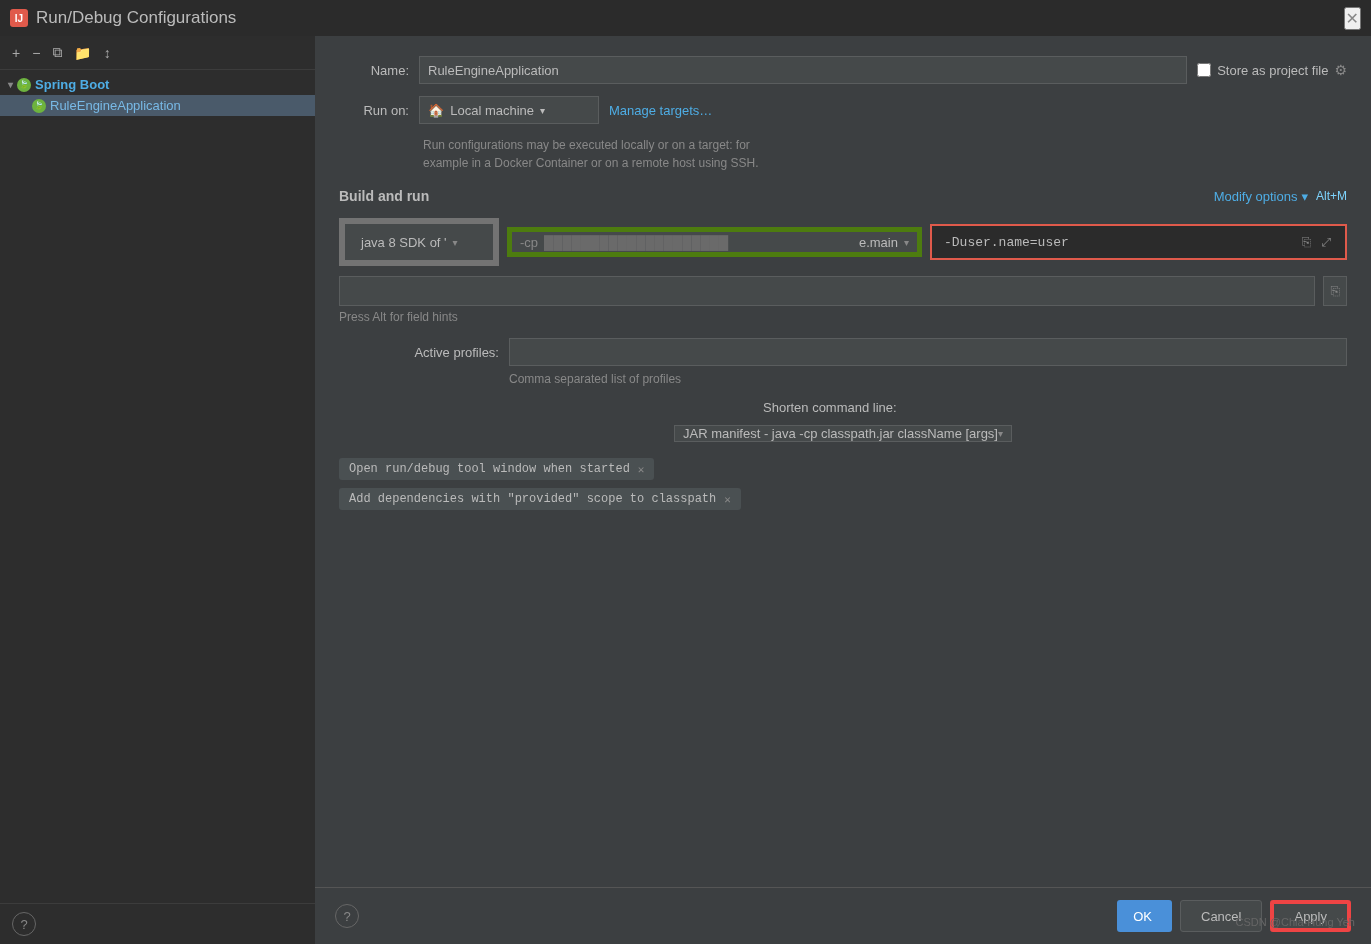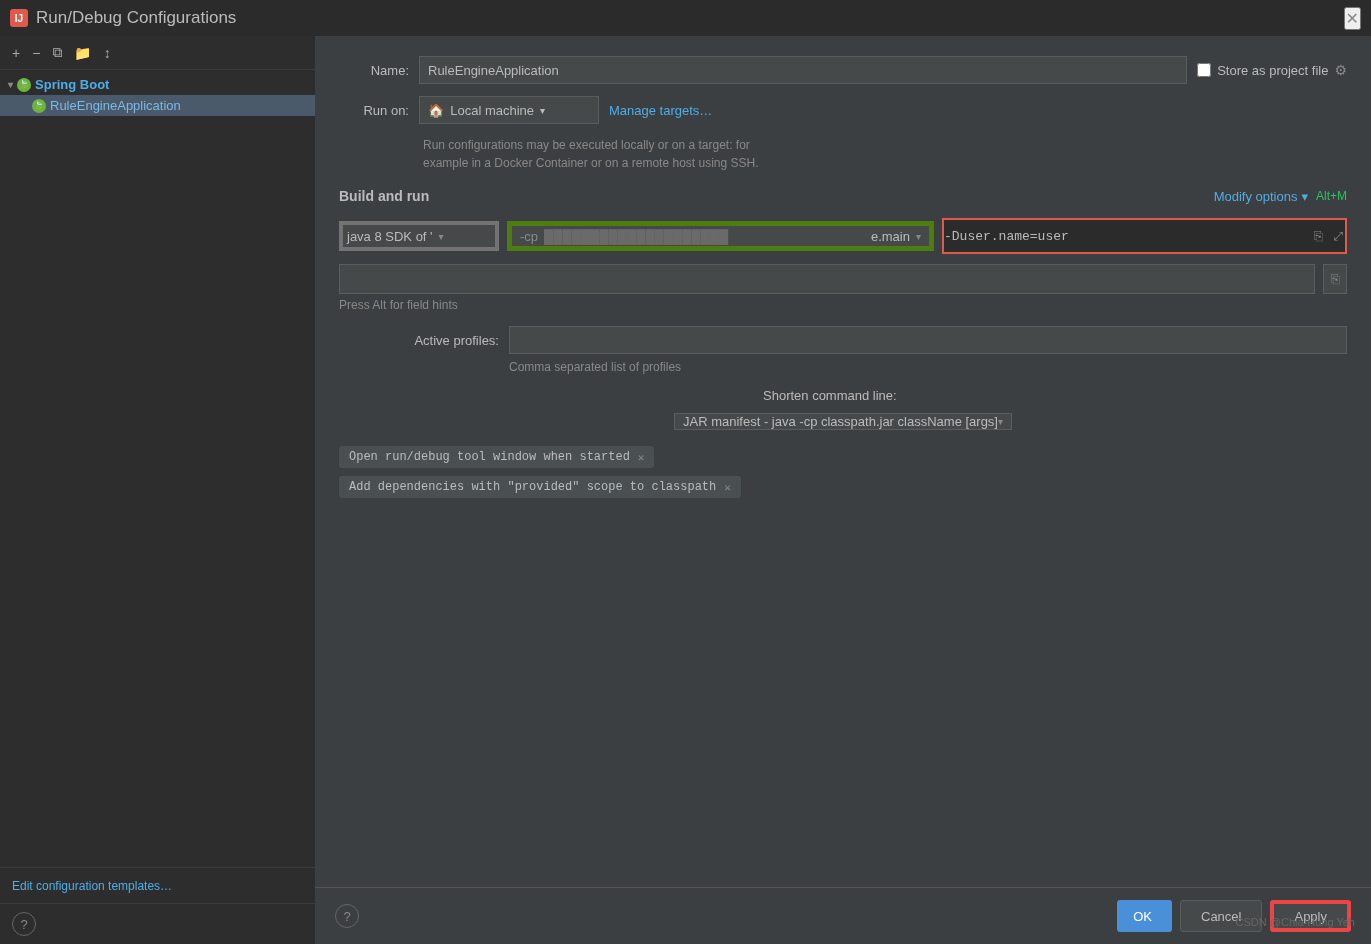--- a/index.html
+++ b/index.html
@@ -218,36 +218,36 @@
     .modify-options {
       color: #4eade5;
       cursor: pointer;
       font-size: 13px;
       display: flex;
       align-items: center;
       gap: 4px;
       padding-left: 30px;
     }
     .shortcut-hint {
-      color: #22c55e;
+      color: #7dd3fc;
       font-size: 12px;
     }
     .build-run-row {
       display: flex;
       align-items: center;
       gap: 8px;
       margin-bottom: 10px;
     }
     .java-dropdown {
       display: flex;
       align-items: center;
       background: #45494a;
-      border: 4px solid #737373;
-      height: 30px;
-      padding: 0 4px;
+      border: 6px solid #737373;
+      height: 48px;
+      padding: 0 16px;
       gap: 6px;
       cursor: pointer;
       min-width: 160px;
     }
     .cp-dropdown {
       flex: 1;
       display: flex;
       align-items: center;
       background: #45494a;
       border: 5px solid #4d7c0f;
@@ -256,21 +256,21 @@
       gap: 6px;
       cursor: pointer;
     }
     .vm-options-box {
       flex: 1;
       display: flex;
       align-items: center;
       background: #2b2b2b;
       border: 2px solid #e05a4b;
       height: 36px;
-      padding: 0 0;
+      padding: 0 12px;
       gap: 6px;
       min-width: 380px;
     }
     .vm-options-input {
       flex: 1;
       background: none;
       border: none;
       color: #bbb;
       font-size: 13px;
       outline: none;
@@ -455,23 +455,20 @@
         <div class="tree-item parent">
           <span class="tree-chevron">▾</span>
           <span class="spring-icon">🍃</span>
           <span>Spring Boot</span>
         </div>
         <div class="tree-item child">
           <span class="spring-icon">🍃</span>
           <span>RuleEngineApplication</span>
         </div>
       </div>
-      <div class="sidebar-footer">
-        <span class="edit-templates-link">Edit configuration templates…</span>
-      </div>
       <div class="sidebar-help">
         <div class="help-icon">?</div>
       </div>
     </div>
 
     <div style="flex:1; display:flex; flex-direction:column;">
       <div class="main-panel">
 
         <div class="form-row">
           <span class="form-label">Name:</span>

